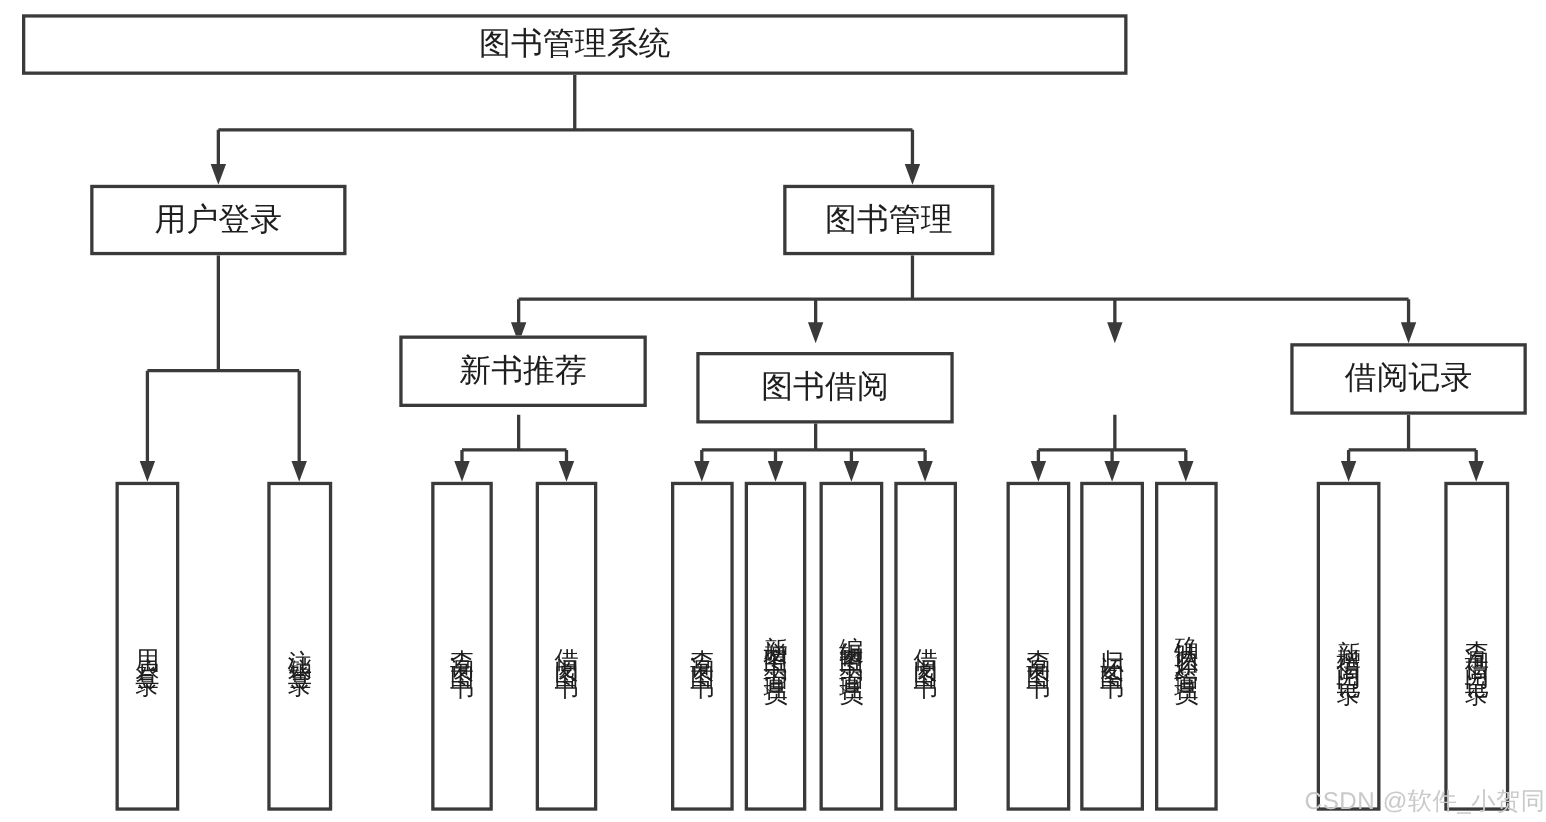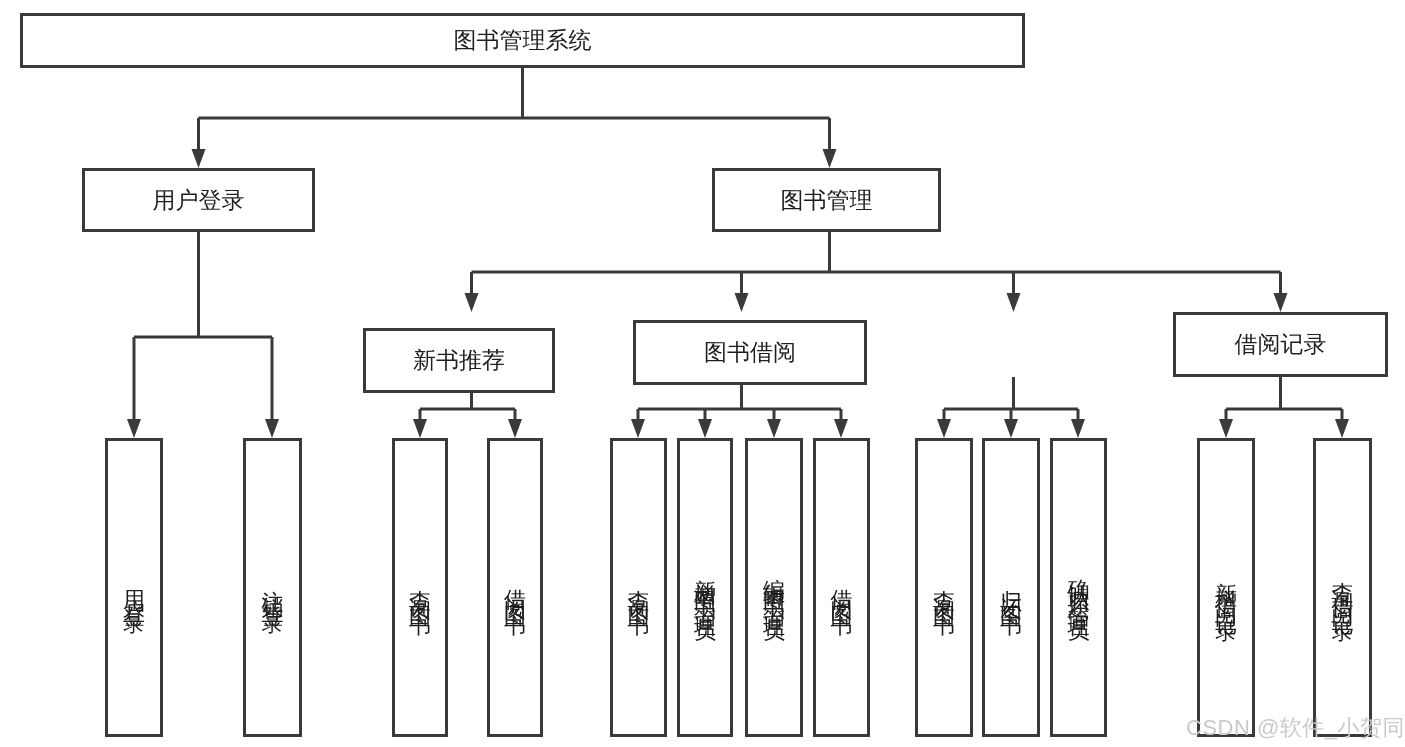--- a/index.html
+++ b/index.html
@@ -20,21 +20,21 @@
     position: absolute;
     box-sizing: border-box;
     border: 3px solid #3a3a3a;
     background: #ffffff;
     display: flex;
     align-items: center;
     justify-content: center;
     color: #1e1e1e;
   }
   .box.h span {
-    font-size: 23px;
+    font-size: 29px;
     white-space: nowrap;
     line-height: 1;
   }
   .box.v span {
     writing-mode: vertical-rl;
     text-orientation: mixed;
     font-size: 22px;
     letter-spacing: 8px;
     line-height: 1;
     white-space: nowrap;
@@ -87,25 +87,25 @@
       M1335 419 L1349 419 L1342 438 Z"></path>
   </svg>
 
   <div class="box h" style="left:20px;top:13px;width:1005px;height:55px">
     <span>图书管理系统</span>
   </div>
 
   <div class="box h" style="left:82px;top:168px;width:233px;height:64px">
     <span>用户登录</span>
   </div>
-  <div class="box h" style="left:712px;top:168px;width:229px;height:64px">
+  <div class="box h" style="left:712px;top:168px;width:192px;height:64px">
     <span>图书管理</span>
   </div>
 
-  <div class="box h" style="left:363px;top:328px;width:192px;height:65px">
+  <div class="box h" style="left:363px;top:305px;width:225px;height:65px">
     <span>新书推荐</span>
   </div>
   <div class="box h" style="left:633px;top:320px;width:234px;height:65px">
     <span>图书借阅</span>
   </div>
   <div class="box h" style="left:1173px;top:312px;width:215px;height:65px">
     <span>借阅记录</span>
   </div>
 
   <div class="box v" style="left:105px;top:438px;width:58px;height:299px">

